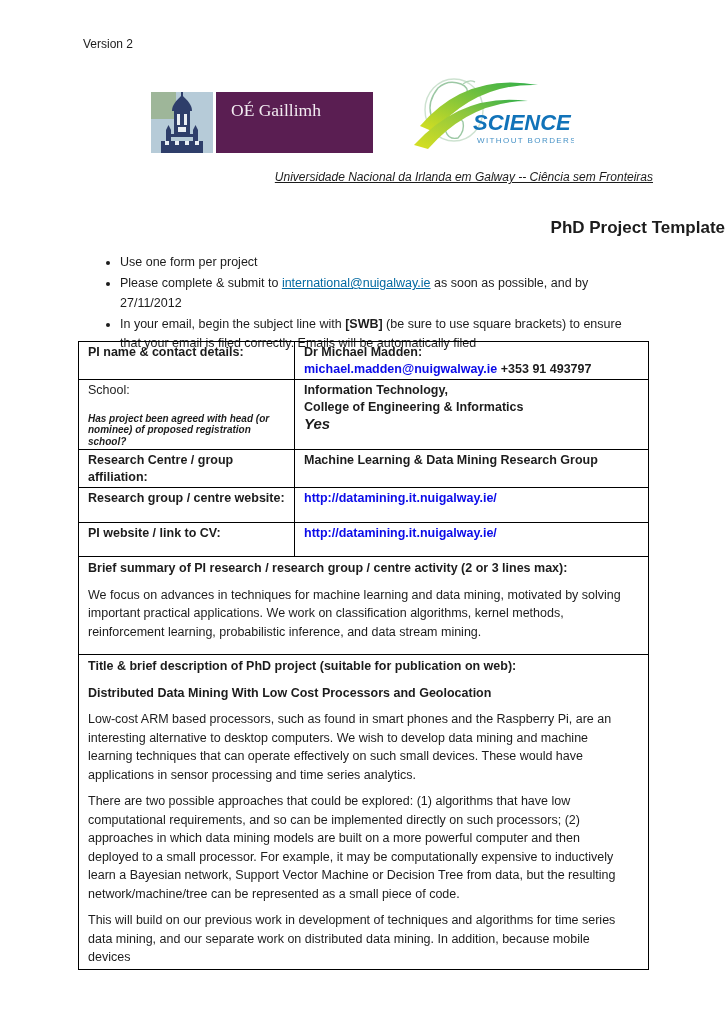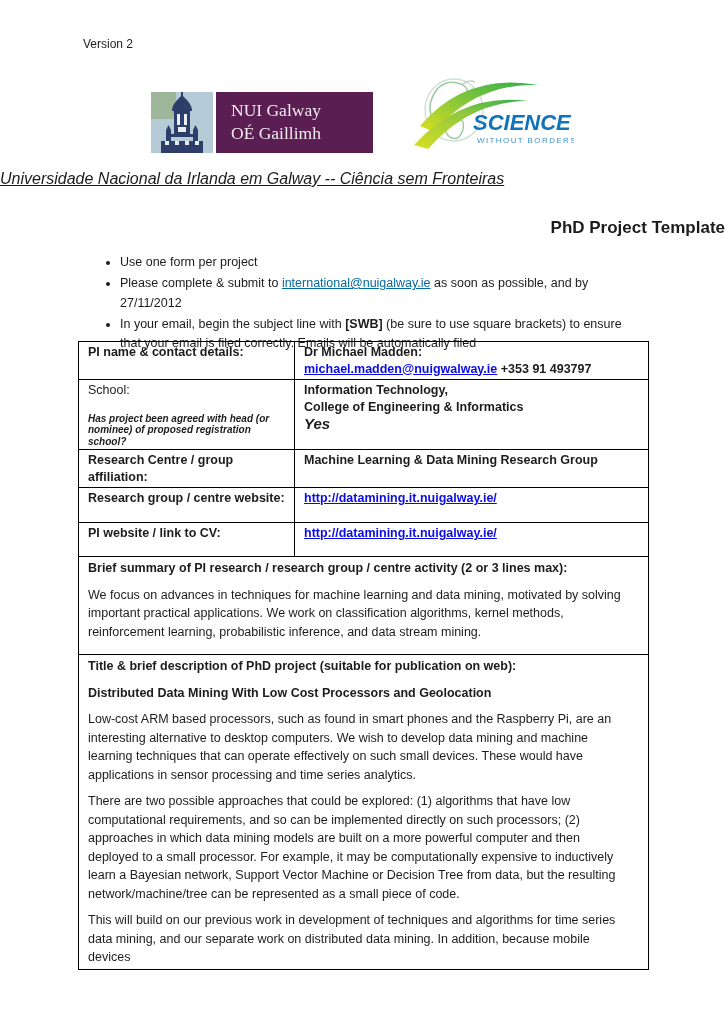--- a/index.html
+++ b/index.html
@@ -26,41 +26,41 @@
     width: 157px; height: 61px;
     background: #5a1e52;
     color: #f2ebf1;
     font-family: "Liberation Serif", serif;
     font-size: 17.5px; line-height: 23px;
     padding: 7px 0 0 15px;
   }
   .swb-logo { position: absolute; left: 408px; top: 70px; }
   .doc-title {
     position: absolute; left: 0; top: 170px; width: 653px;
-    text-align: left;
-    font-size: 16px; font-style: italic;
+    text-align: right;
+    font-size: 12px; font-style: italic;
   }
   .doc-title span { text-decoration: underline; }
   .doc-heading {
     position: absolute; left: 0; top: 218px; width: 725px;
     text-align: right;
     font-size: 17px; font-weight: bold;
   }
   ul.bullets {
     position: absolute; left: 102px; top: 253px; width: 540px;
     margin: 0; padding: 0 0 0 18px;
     list-style: disc;
   }
   ul.bullets li {
     font-size: 12.5px; line-height: 19.5px;
     margin: 0 0 1.5px 0;
   }
   .b-bold { font-weight: bold; }
   a.bullet-link { color: #0369a1; text-decoration: underline; cursor: pointer; }
-  a.table-link  { color: #0b0be8; font-weight: bold; text-decoration: underline; cursor: pointer; }
+  a.table-link  { color: #0b0be8; font-weight: bold; cursor: pointer; }
 
   table.form {
     position: absolute; left: 78px; top: 341px;
     width: 570px;
     border-collapse: collapse;
     table-layout: fixed;
   }
   table.form td {
     border: 1px solid #000;
     vertical-align: top;
@@ -115,21 +115,20 @@
         <rect x="26" y="22" width="3" height="11"></rect>
         <rect x="33" y="22" width="3" height="11"></rect>
         <rect x="27" y="35" width="8" height="5"></rect>
         <rect x="14" y="49" width="4" height="4"></rect>
         <rect x="24" y="49" width="4" height="4"></rect>
         <rect x="34" y="49" width="4" height="4"></rect>
         <rect x="44" y="49" width="4" height="4"></rect>
       </g>
     </svg>
     <div class="nui-banner">
-      <div>NUI Galway</div>
       <div>OÉ Gaillimh</div>
     </div>
   </div>
 
   <svg class="swb-logo" width="166" height="82" viewBox="0 0 166 82" xmlns="http://www.w3.org/2000/svg">
     <defs>
       <linearGradient id="gA" x1="0" y1="1" x2="1" y2="0">
         <stop offset="0" stop-color="#d9e021"></stop>
         <stop offset="0.55" stop-color="#7cc33c"></stop>
         <stop offset="1" stop-color="#2fae4b"></stop>

